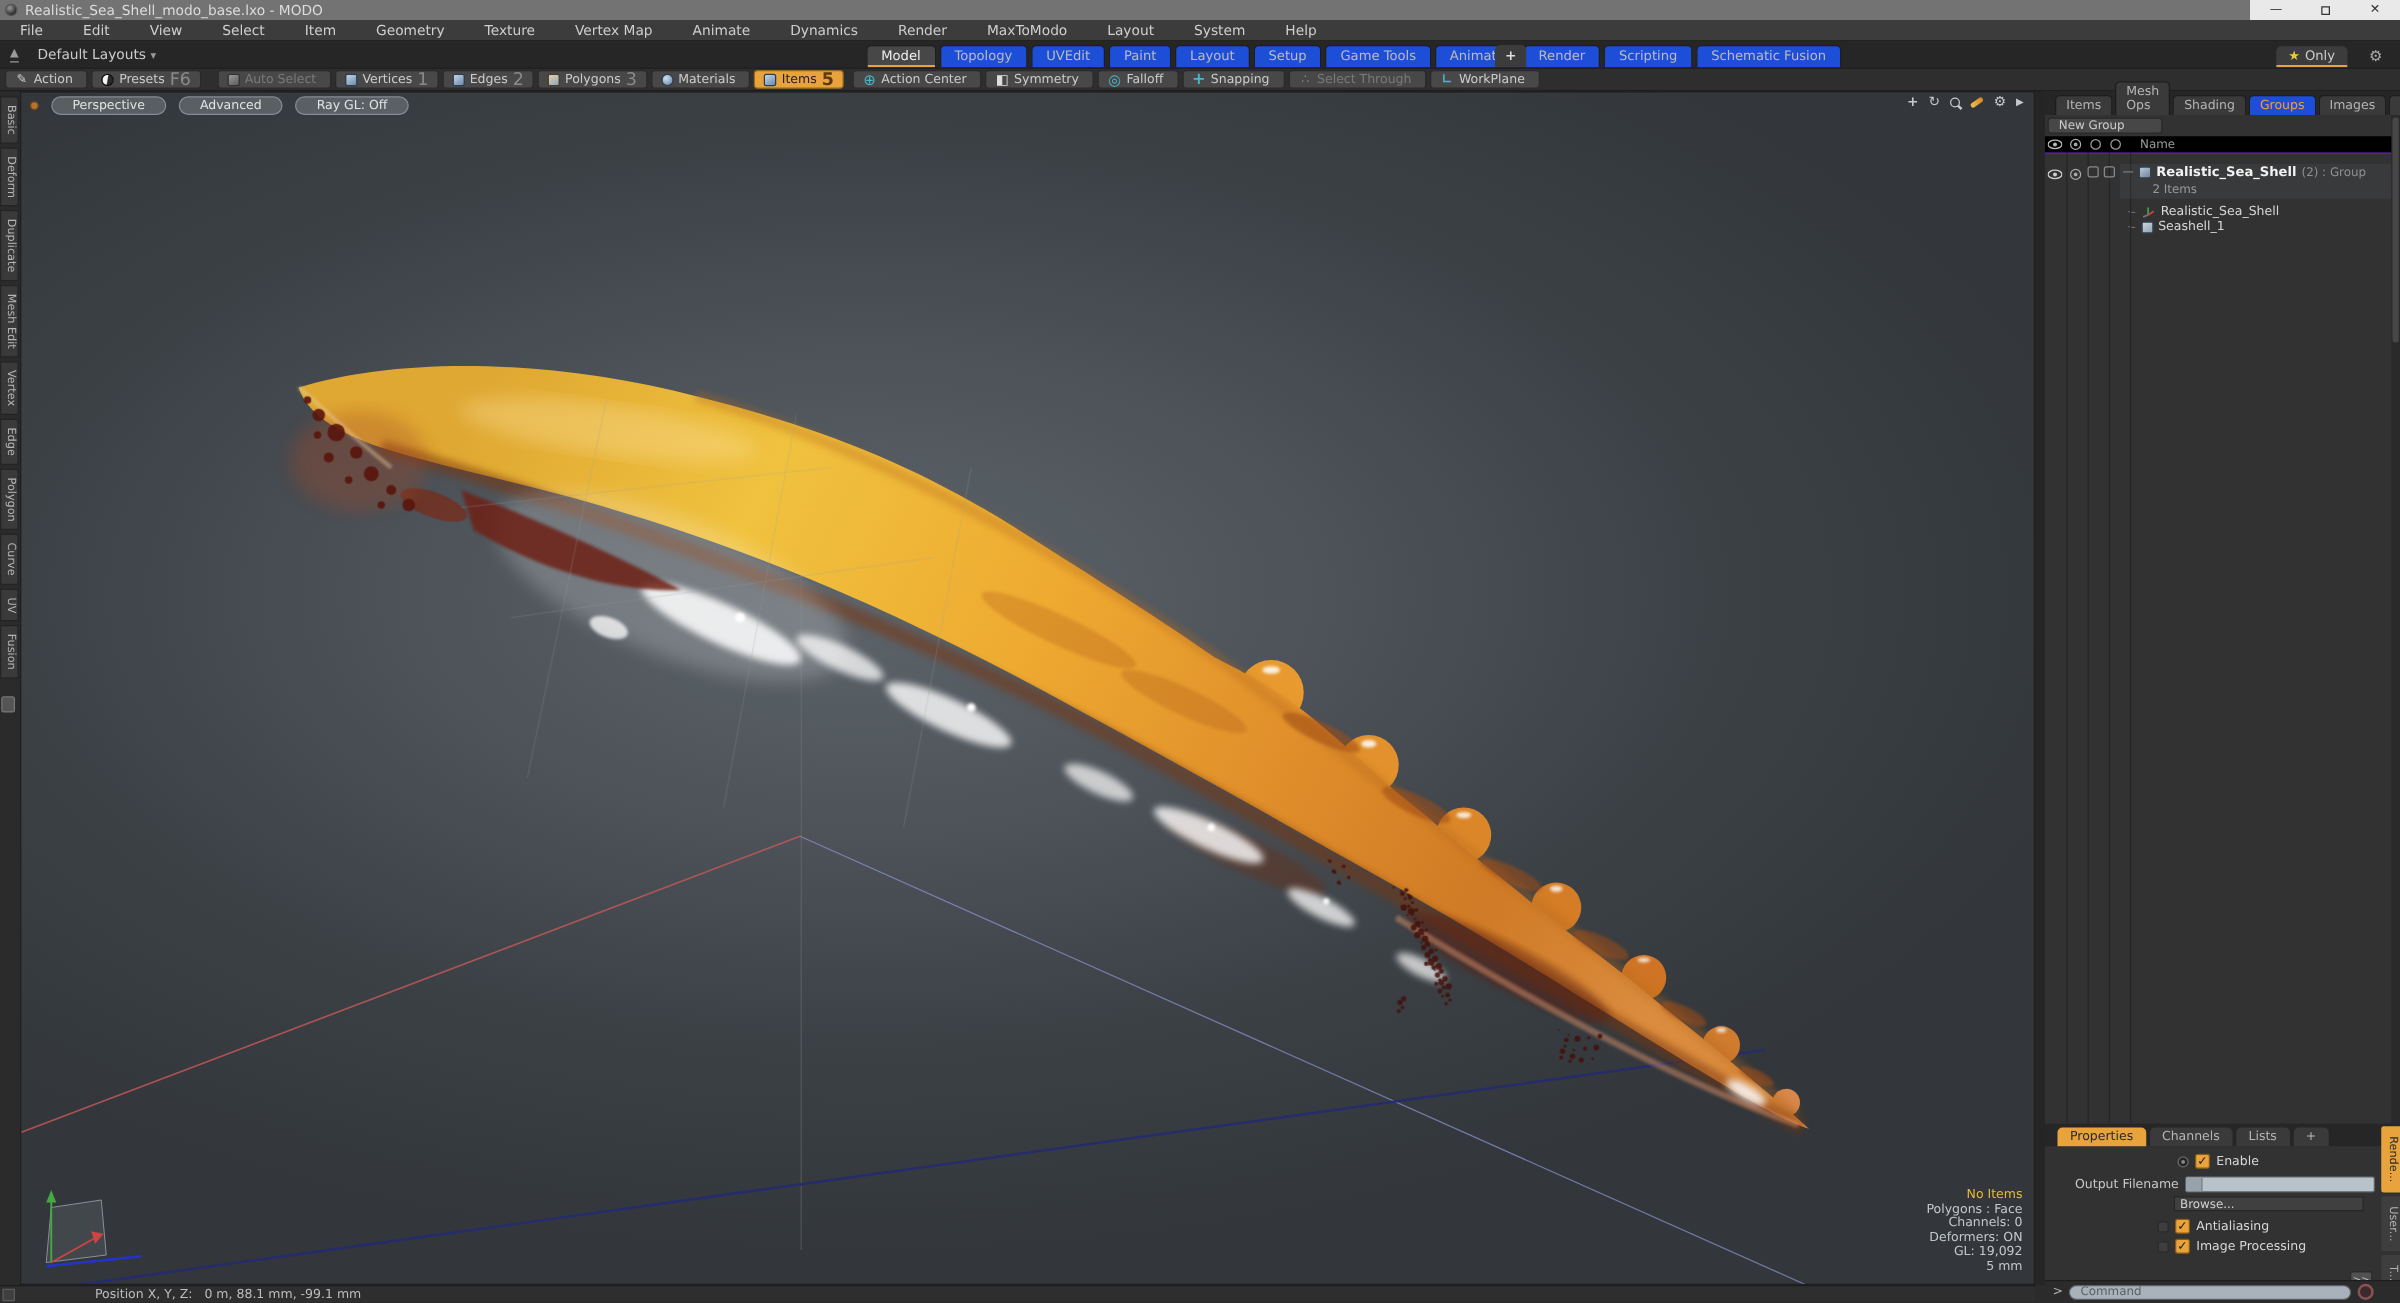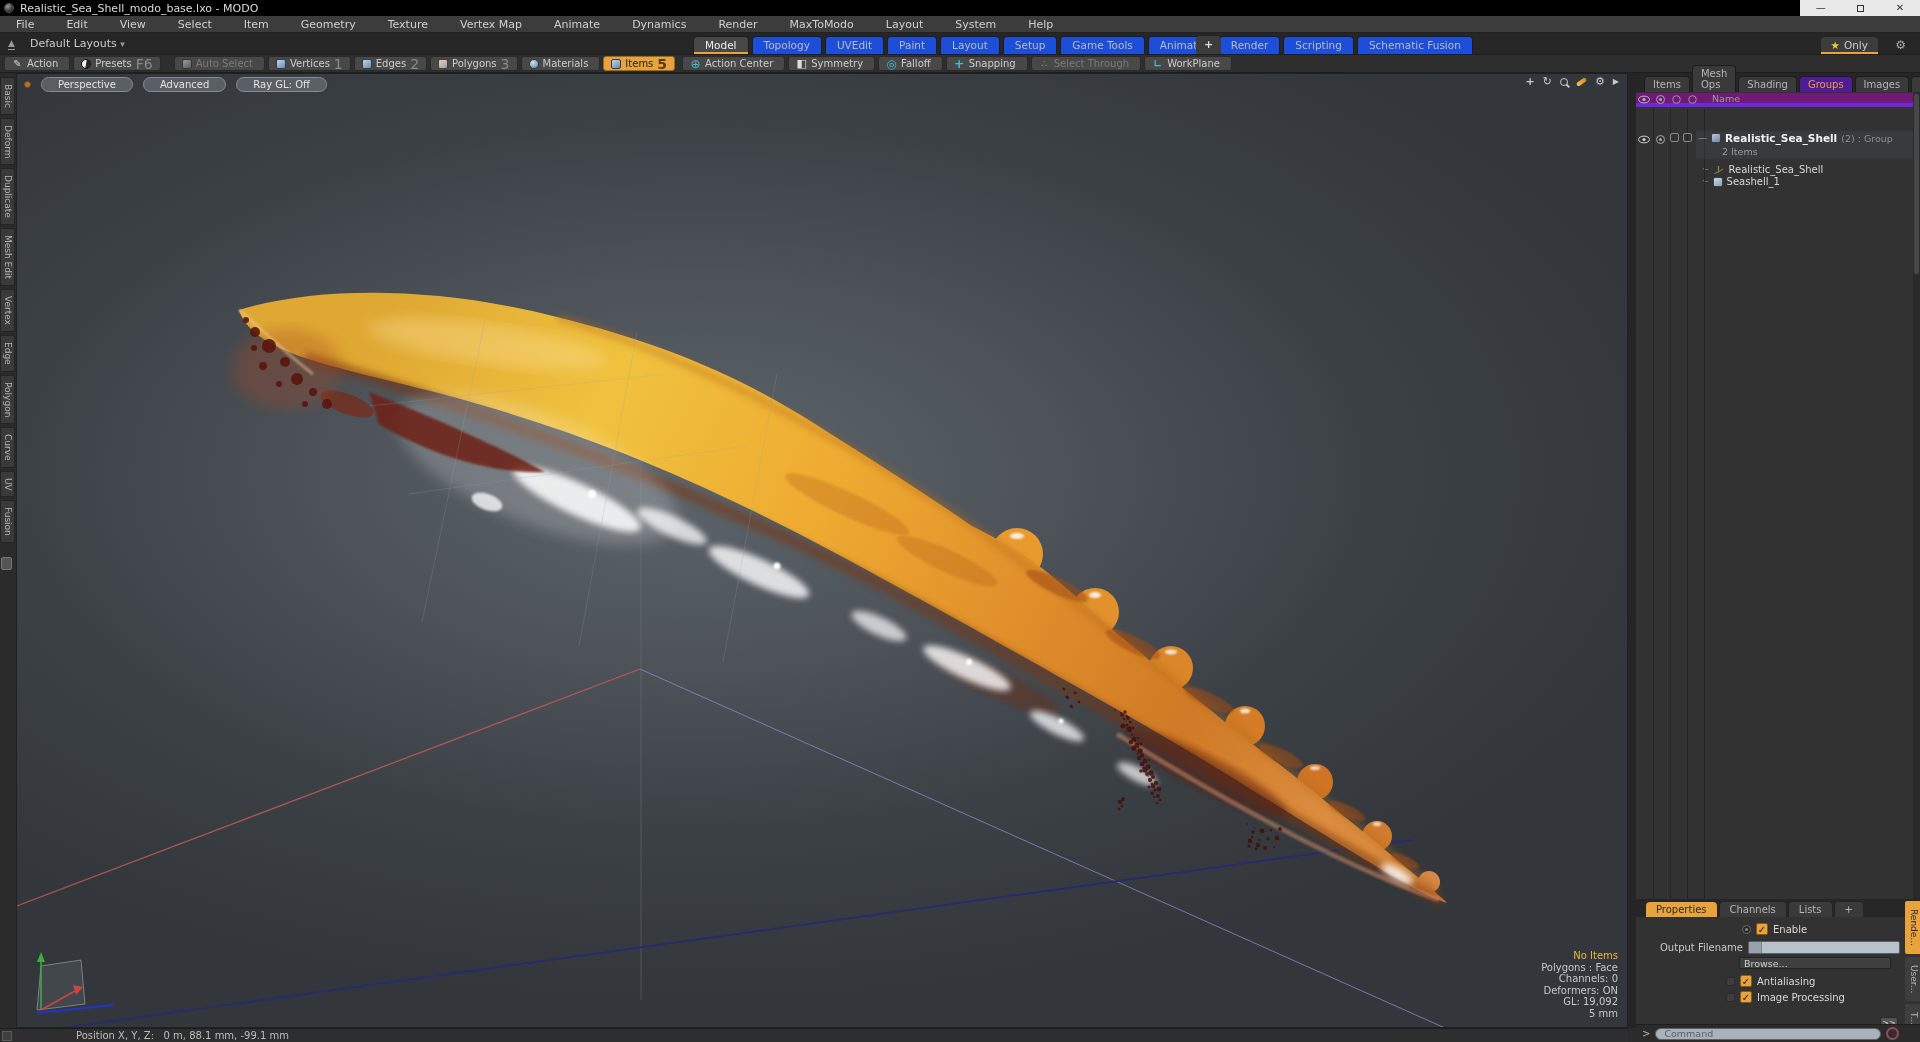--- a/index.html
+++ b/index.html
@@ -1,20 +1,20 @@
 <!DOCTYPE html>
 <html><head>
 <meta charset="utf-8">
 <style>
   * { margin:0; padding:0; box-sizing:border-box; }
   html,body { width:1920px; height:1042px; overflow:hidden; }
   body { font-family:"DejaVu Sans", sans-serif; background:#2b2b2b; color:#c8c8c8; position:relative; font-size:11px; }
 
   
-  .titlebar { position:absolute; left:0; top:0; width:1920px; height:16px; background:#000000; display:flex; align-items:center; padding-left:4px; }
+  .titlebar { position:absolute; left:0; top:0; width:1920px; height:16px; background:#737373; display:flex; align-items:center; padding-left:4px; }
   .app-icon { width:10px; height:10px; border-radius:50%; background:radial-gradient(circle at 35% 30%, #9a9a9a, #2e2e2e 70%); border:1px solid #555; display:inline-block; }
   .tb-title { margin-left:6px; color:#dcdcdc; font-size:11px; }
   .win-controls { position:absolute; right:0; top:0; width:120px; height:16px; background:#e9e9e9; display:flex; align-items:center; justify-content:space-around; color:#333; }
   .win-controls span { font-size:10px; line-height:10px; cursor:default; }
   .win-box { width:7px; height:7px; border:1px solid #333; display:inline-block; }
 
   
   .menubar { position:absolute; left:0; top:16px; width:1920px; height:17px; background:#3c3c3c; display:flex; align-items:center; padding-left:6px; border-bottom:1px solid #222;gap:12px; }
   .menu-item { padding:0 10px; color:#cfcfcf; font-size:11px; }
 
@@ -71,24 +71,24 @@
   .vpi-pencil { width:11px; height:4px; border-radius:2px; background:linear-gradient(90deg,#f0c050,#d8861e); transform:rotate(-35deg); }
   .vp-info { position:absolute; right:9px; bottom:8px; text-align:right; font-size:10px; line-height:11.5px; color:#c4c8cc; z-index:5; }
   .vp-info-line.highlight { color:#e8b83c; }
   svg.vp-canvas { position:absolute; left:0; top:0; }
 
   
   .rdivider { position:absolute; left:1628px; top:73px; width:8px; height:955px; background:#252525; }
   .rpanel { position:absolute; left:1636px; top:73px; width:284px; height:969px; background:#323232; }
   .rtabs { position:absolute; left:0; top:0; width:284px; height:19px; background:#262626; display:flex; align-items:flex-end; gap:2px; padding-left:8px; }
   .rtab { background:#3a3a3a; border:1px solid #1d1d1d; border-bottom:none; border-radius:4px 4px 0 0; padding:2px 8px; font-size:10px; color:#b5b5b5; }
-  .rtab.active { background:#4c1d95; color:#f0a030; }
+  .rtab.active { background:#1d4ed8; color:#f0a030; }
   .rtabs-icons { position:absolute; right:4px; bottom:3px; color:#aaa; font-size:9px; letter-spacing:2px; }
   .new-group-btn { position:absolute; left:2px; top:21px; width:92px; height:13px; background:#474747; border:1px solid #282828; border-radius:3px; font-size:9.5px; color:#ccc; display:flex; align-items:center; padding-left:8px; }
-  .tree-header { position:absolute; left:0; top:20px; width:284px; height:14px; background:#701a75; border-bottom:4px solid #6d28d9; display:flex; align-items:center; }
+  .tree-header { position:absolute; left:0; top:36px; width:284px; height:14px; background:#000000; border-bottom:1px solid #6d28d9; display:flex; align-items:center; }
   .th-name { position:absolute; left:76px; color:#9a9a9a; font-size:9.5px; }
   .tree-cols { position:absolute; left:0; top:36px; width:284px; height:826px; }
   .tcol-line { position:absolute; top:0; width:1px; height:100%; background:rgba(0,0,0,0.28); }
   .tree-area { position:absolute; left:0; top:50px; width:284px; height:812px; }
   .mini { width:12px; height:12px; display:inline-flex; align-items:center; justify-content:center; }
   .col-icons { position:absolute; left:2px; top:0; display:flex; gap:4px; }
   .cb-outline { width:9px; height:9px; border:1px solid #8a8a8a; border-radius:2px; background:transparent; }
   .row-group { position:absolute; left:0; top:8px; width:284px; height:28px; }
   .row-group .sel-bg { position:absolute; left:60px; top:0; width:224px; height:28px; background:rgba(120,135,150,0.10); }
   .g-line1 { position:absolute; left:62px; top:1px; display:flex; align-items:center; gap:4px; }

